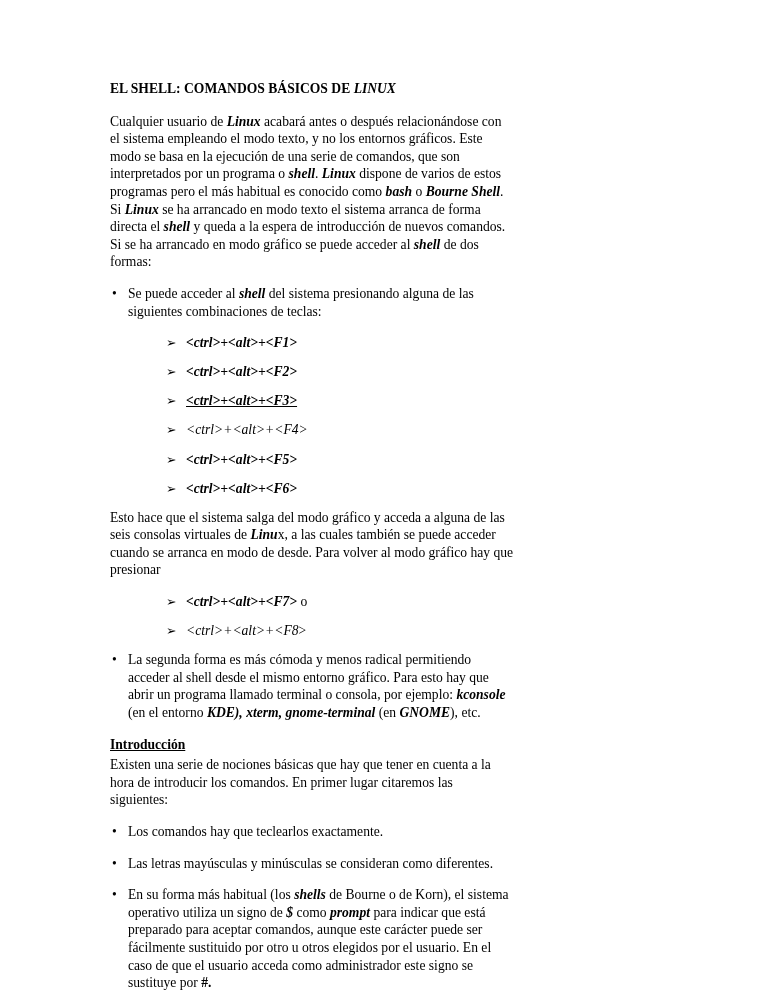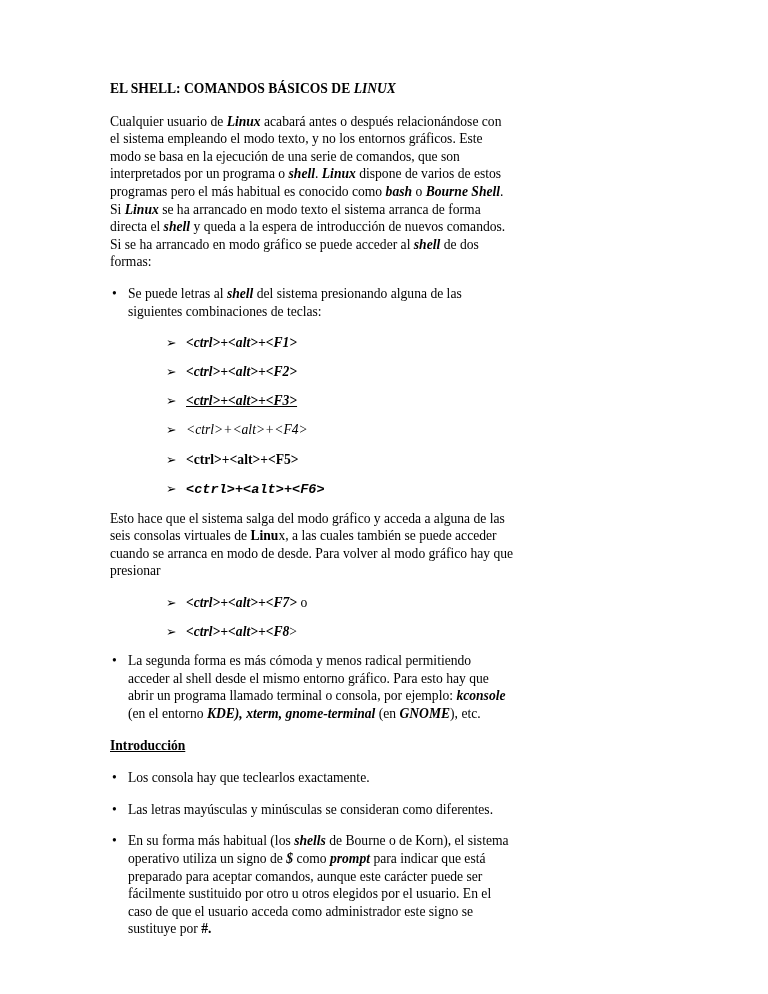--- a/index.html
+++ b/index.html
@@ -45,84 +45,85 @@
   .arrow-row .marker {
     flex: none;
     width: 20px;
     font-family: "DejaVu Sans", sans-serif;
     font-size: 12.5px;
   }
   .arrow-row .btext {
     flex: 1;
   }
   .section-heading {
-    margin: 2px 0 15px 0;
+    margin: 2px 0 3px 0;
   }
 </style>
 </head>
 <body>
 
 <div class="page">
 
   <div class="doc-title rich"><span style="font-weight: bold;">EL SHELL: COMANDOS BÁSICOS DE </span><span style="font-weight: bold; font-style: italic;">LINUX</span></div>
 
   <p class="para rich"><span>Cualquier usuario de </span><span style="font-weight: bold; font-style: italic;">Linux</span><span> acabará antes o después relacionándose con el sistema empleando el modo texto, y no los entornos gráficos. Este modo se basa en la ejecución de una serie de comandos, que son interpretados por un programa o </span><span style="font-weight: bold; font-style: italic;">shell</span><span>. </span><span style="font-weight: bold; font-style: italic;">Linux</span><span> dispone de varios de estos programas pero el más habitual es conocido como </span><span style="font-weight: bold; font-style: italic;">bash</span><span> o </span><span style="font-weight: bold; font-style: italic;">Bourne Shell</span><span>. Si </span><span style="font-weight: bold; font-style: italic;">Linux</span><span> se ha arrancado en modo texto el sistema arranca de forma directa el </span><span style="font-weight: bold; font-style: italic;">shell</span><span> y queda a la espera de introducción de nuevos comandos. Si se ha arrancado en modo gráfico se puede acceder al </span><span style="font-weight: bold; font-style: italic;">shell</span><span> de dos formas:</span></p>
 
   <div class="bullet-row">
     <span class="marker">•</span>
-    <span class="btext rich"><span>Se puede letras al </span><span style="font-weight: bold; font-style: italic;">shell</span><span> del sistema presionando alguna de las siguientes combinaciones de teclas:</span></span>
+    <span class="btext rich"><span>Se puede acceder al </span><span style="font-weight: bold; font-style: italic;">shell</span><span> del sistema presionando alguna de las siguientes combinaciones de teclas:</span></span>
   </div>
 
   <div class="arrow-row">
     <span class="marker">➢</span>
     <span class="btext rich"><span style="font-weight: bold; font-style: italic;">&lt;ctrl&gt;+&lt;alt&gt;+&lt;F1&gt;</span></span>
   </div>
   <div class="arrow-row">
     <span class="marker">➢</span>
     <span class="btext rich"><span style="font-weight: bold; font-style: italic; text-align: right;">&lt;ctrl&gt;+&lt;alt&gt;+&lt;F2&gt;</span></span>
   </div>
   <div class="arrow-row">
     <span class="marker">➢</span>
     <span class="btext rich"><span style="font-weight: bold; font-style: italic; text-decoration: underline;">&lt;ctrl&gt;+&lt;alt&gt;+&lt;F3&gt;</span></span>
   </div>
   <div class="arrow-row">
     <span class="marker">➢</span>
     <span class="btext rich"><span style="font-weight: normal; font-style: italic;">&lt;ctrl&gt;+&lt;alt&gt;+&lt;F4&gt;</span></span>
   </div>
   <div class="arrow-row">
     <span class="marker">➢</span>
-    <span class="btext rich"><span style="font-weight: bold;  text-align: center;">&lt;ctrl&gt;+&lt;alt&gt;+&lt;F5&gt;</span></span>
+    <span class="btext rich"><span style="font-weight: bold; font-style: italic; text-align: center;">&lt;ctrl&gt;+&lt;alt&gt;+&lt;F5&gt;</span></span>
   </div>
   <div class="arrow-row">
     <span class="marker">➢</span>
-    <span class="btext rich"><span style="font-weight: bold; font-style: italic; font-family: Liberation Mono, monospace;">&lt;ctrl&gt;+&lt;alt&gt;+&lt;F6&gt;</span></span>
+    <span class="btext rich"><span style="font-weight: bold; font-style: italic;">&lt;ctrl&gt;+&lt;alt&gt;+&lt;F6&gt;</span></span>
   </div>
 
-  <p class="para rich"><span>Esto hace que el sistema salga del modo gráfico y acceda a alguna de las seis consolas virtuales de </span><span style="font-weight: bold;  text-align: right;">Linu</span><span>x, a las cuales también se puede acceder cuando se arranca en modo de desde. Para volver al modo gráfico hay que presionar</span></p>
+  <p class="para rich"><span>Esto hace que el sistema salga del modo gráfico y acceda a alguna de las seis consolas virtuales de </span><span style="font-weight: bold; font-style: italic; text-align: right;">Linu</span><span>x, a las cuales también se puede acceder cuando se arranca en modo de desde. Para volver al modo gráfico hay que presionar</span></p>
 
   <div class="arrow-row">
     <span class="marker">➢</span>
     <span class="btext rich"><span style="font-weight: bold; font-style: italic;">&lt;ctrl&gt;+&lt;alt&gt;+&lt;F7&gt;</span><span> o</span></span>
   </div>
   <div class="arrow-row">
     <span class="marker">➢</span>
-    <span class="btext rich"><span style="font-weight: bold; font-style: italic;">&lt;ctrl&gt;+&lt;alt&gt;+&lt;F8</span><span>&gt;</span></span>
+    <span class="btext rich"><span style="font-weight: normal; font-style: italic;">&lt;ctrl&gt;+&lt;alt&gt;+&lt;F8</span><span>&gt;</span></span>
   </div>
 
   <div class="bullet-row">
     <span class="marker">•</span>
     <span class="btext rich"><span>La segunda forma es más cómoda y menos radical permitiendo acceder al shell desde el mismo entorno gráfico. Para esto hay que abrir un programa llamado terminal o consola, por ejemplo: </span><span style="font-weight: bold; font-style: italic;">kconsole</span><span> (en el entorno </span><span style="font-weight: bold; font-style: italic;">KDE), xterm, gnome-terminal</span><span> (en </span><span style="font-weight: bold; font-style: italic;">GNOME</span><span>), etc.</span></span>
   </div>
 
   <div class="section-heading rich"><span style="font-weight: bold; text-decoration: underline;">Introducción</span></div>
 
+  <p class="para rich"><span>Existen una serie de nociones básicas que hay que tener en cuenta a la hora de introducir los comandos. En primer lugar citaremos las siguientes:</span></p>
 
   <div class="bullet-row">
     <span class="marker">•</span>
-    <span class="btext rich"><span>Los consola hay que teclearlos exactamente.</span></span>
+    <span class="btext rich"><span>Los comandos hay que teclearlos exactamente.</span></span>
   </div>
 
   <div class="bullet-row">
     <span class="marker">•</span>
     <span class="btext rich"><span>Las letras mayúsculas y minúsculas se consideran como diferentes.</span></span>
   </div>
 
   <div class="bullet-row">
     <span class="marker">•</span>
     <span class="btext rich"><span>En su forma más habitual (los </span><span style="font-weight: bold; font-style: italic;">shells</span><span> de Bourne o de Korn), el sistema operativo utiliza un signo de </span><span style="font-weight: bold; font-style: italic;">$</span><span> como </span><span style="font-weight: bold; font-style: italic;">prompt</span><span> para indicar que está preparado para aceptar comandos, aunque este carácter puede ser fácilmente sustituido por otro u otros elegidos por el usuario. En el caso de que el usuario acceda como administrador este signo se sustituye por </span><span style="font-weight: bold;">#.</span></span>

